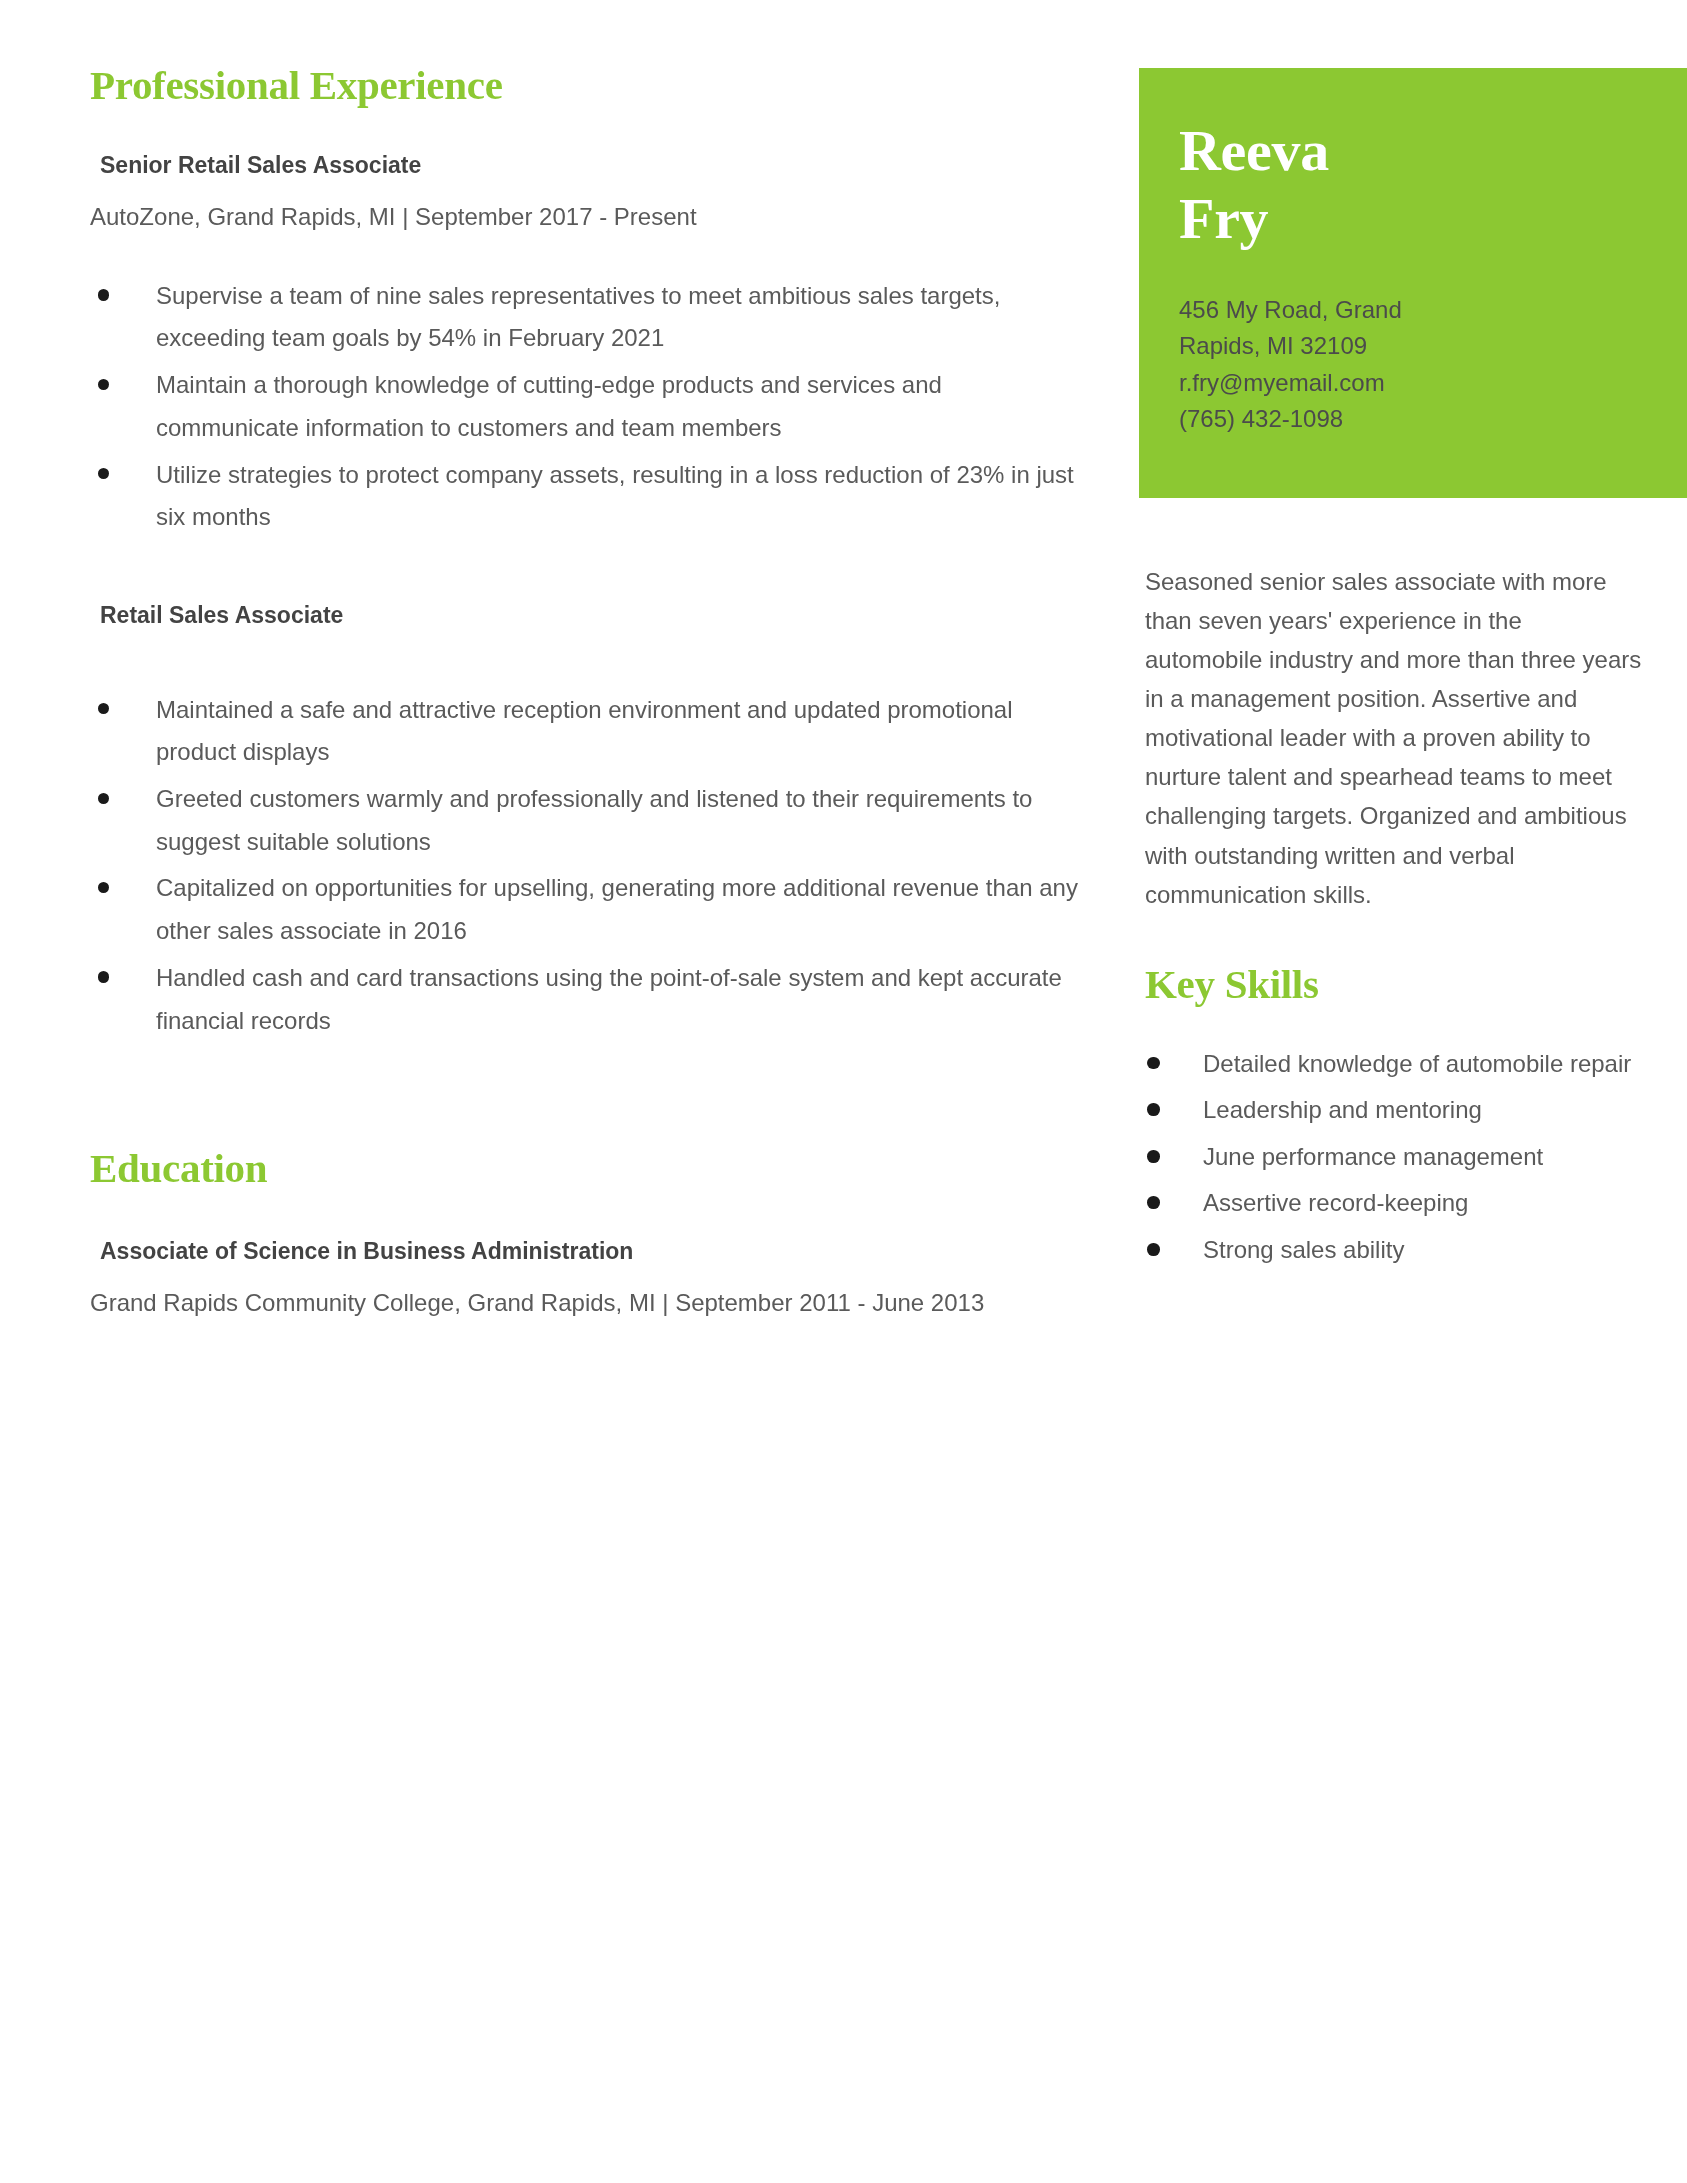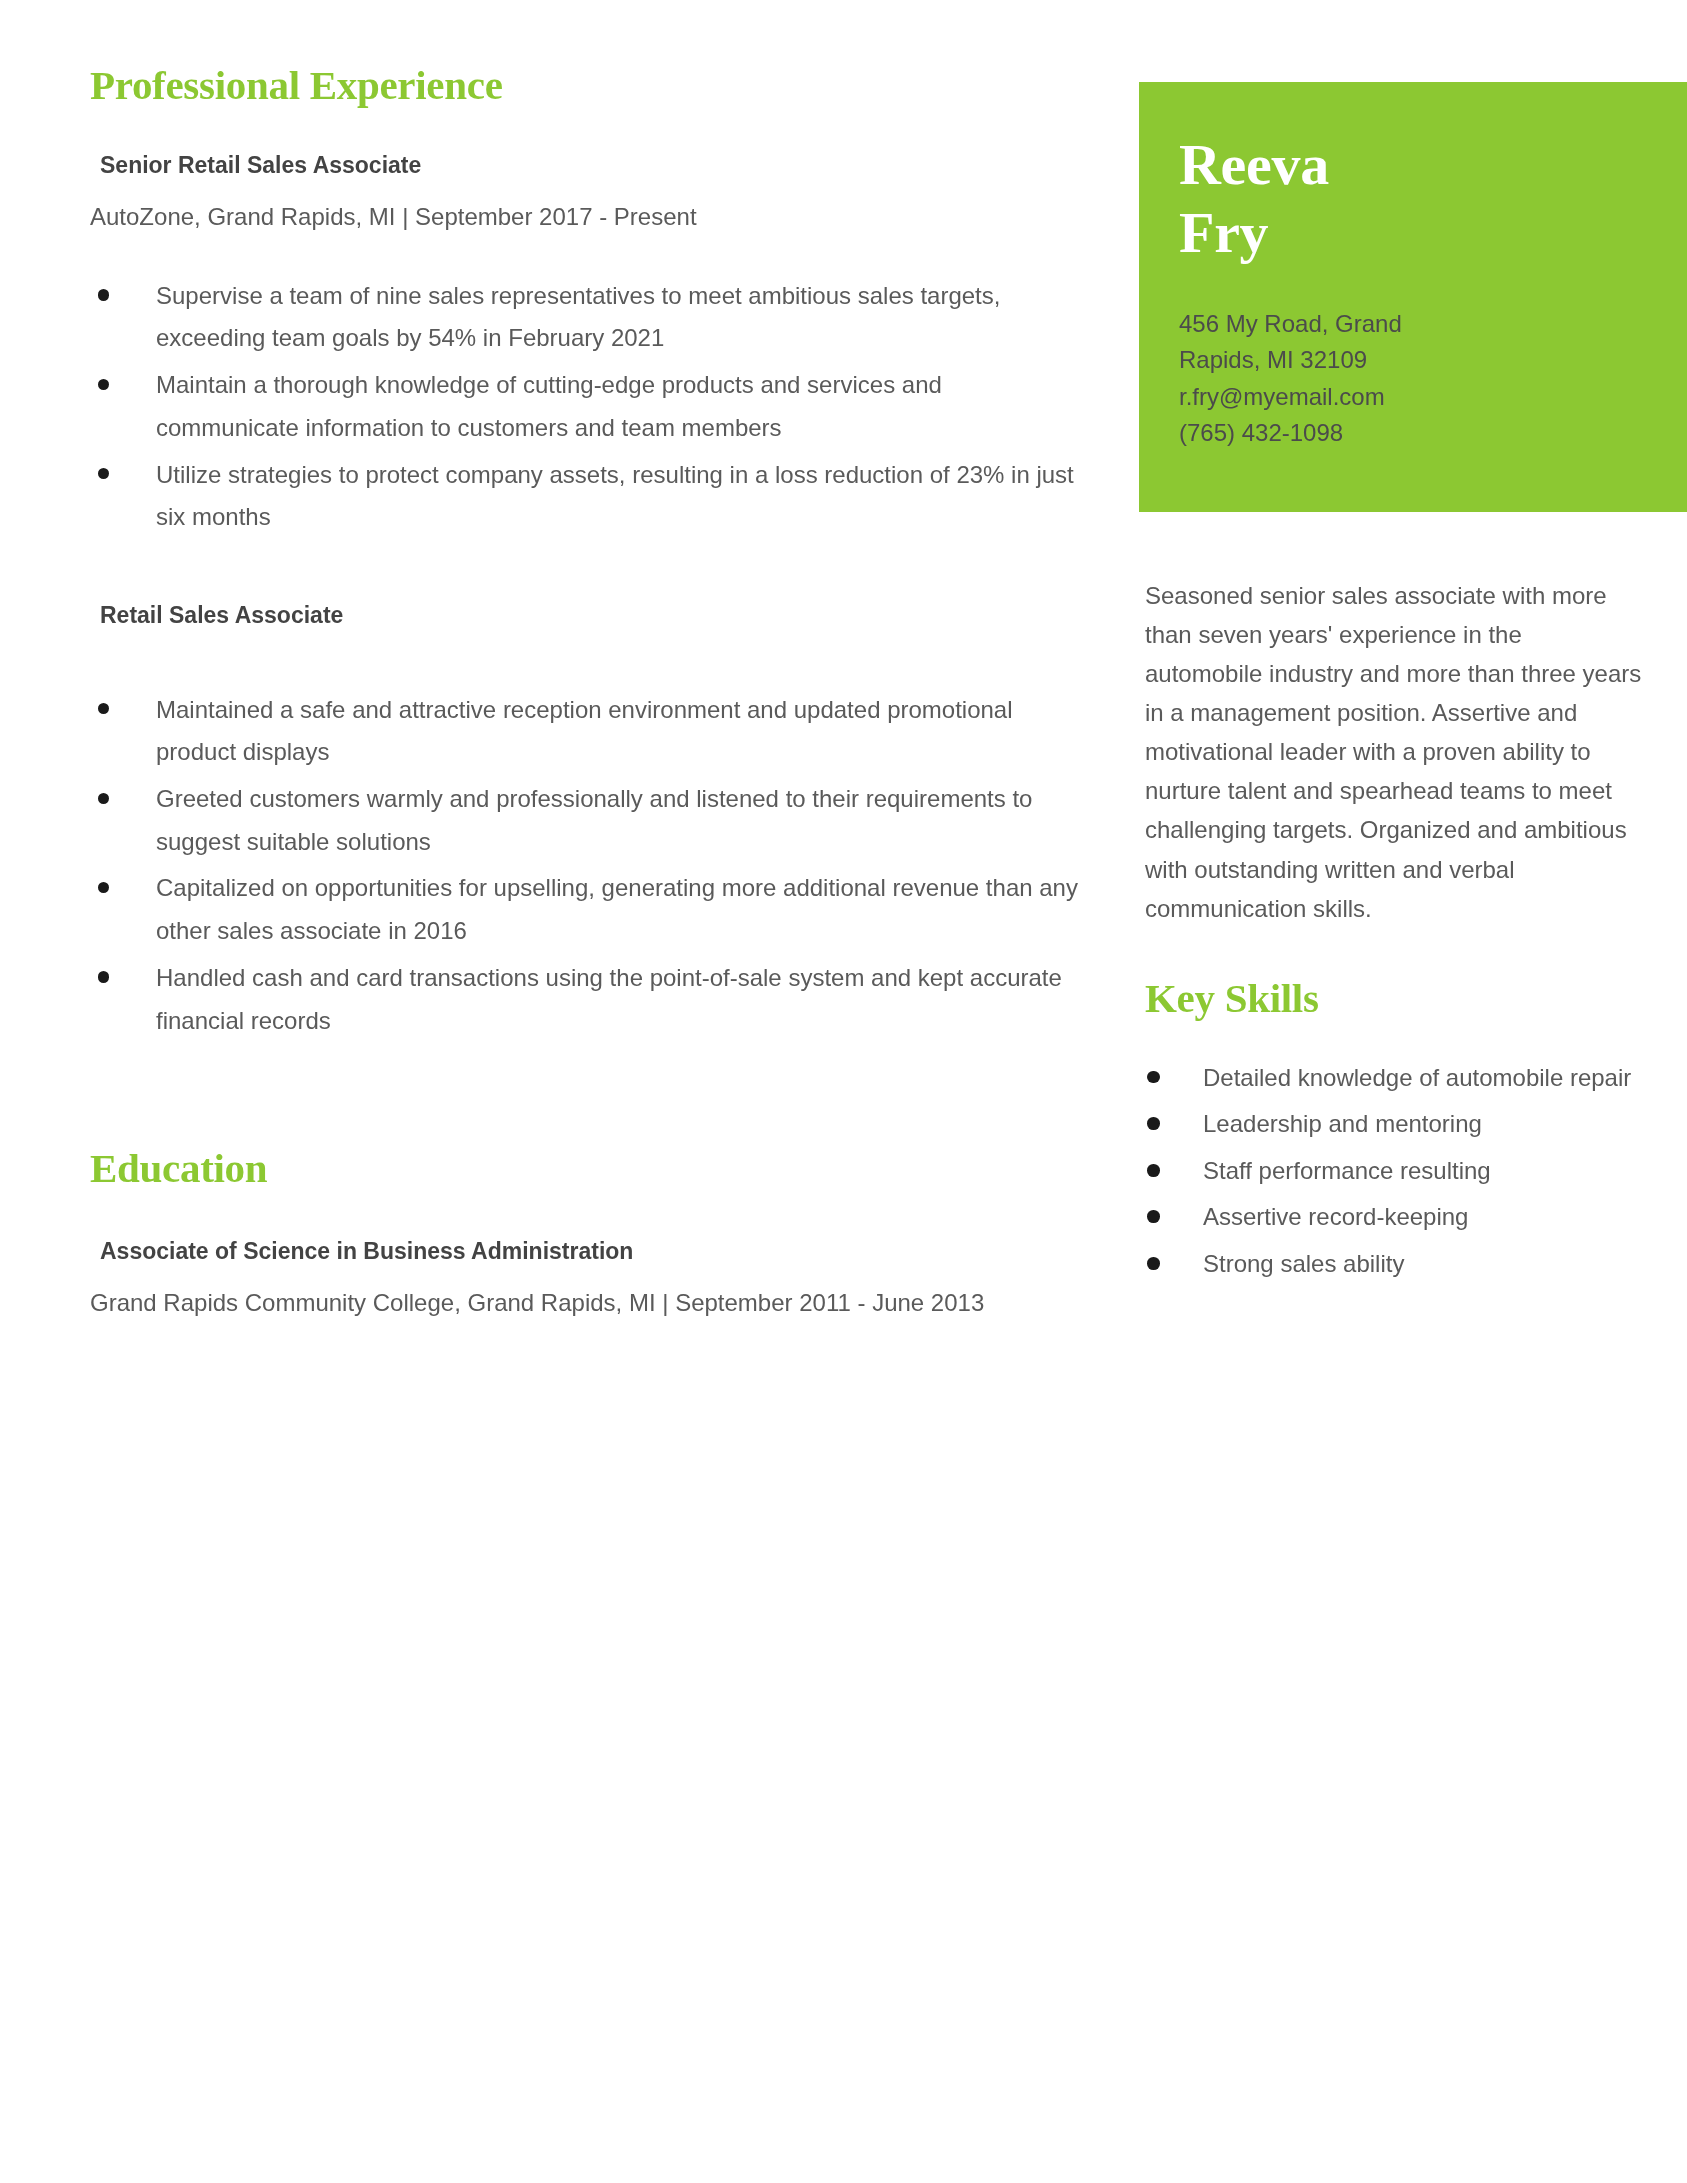--- a/index.html
+++ b/index.html
@@ -80,21 +80,21 @@
     width: 11.2px;
     height: 11.2px;
     border-radius: 50%;
     background: #1a1a1a;
   }
 
   
   .side-col {
     position: absolute;
     left: 1139px;
-    top: 18px;
+    top: 4px;
     width: 548px;
   }
 
   .name-block {
     background: #8CC832;
     padding: 49px 0 60px 0;
     box-sizing: border-box;
   }
   .name-inner {
     padding-left: 40px;
@@ -240,21 +240,21 @@
     <div style="padding-left:6px;">
       <h1 class="section-heading">Key Skills</h1>
     </div>
 
     <div style="height:37px"></div>
 
     <div style="padding-left:0px; padding-right:42px;">
       <ul class="skills">
         <li>Detailed knowledge of automobile repair</li>
         <li>Leadership and mentoring</li>
-        <li>Staff performance resulting</li>
+        <li>June performance management</li>
         <li>Assertive record-keeping</li>
         <li>Strong sales ability</li>
       </ul>
     </div>
 
   </div>
 
 </div>
 
 

